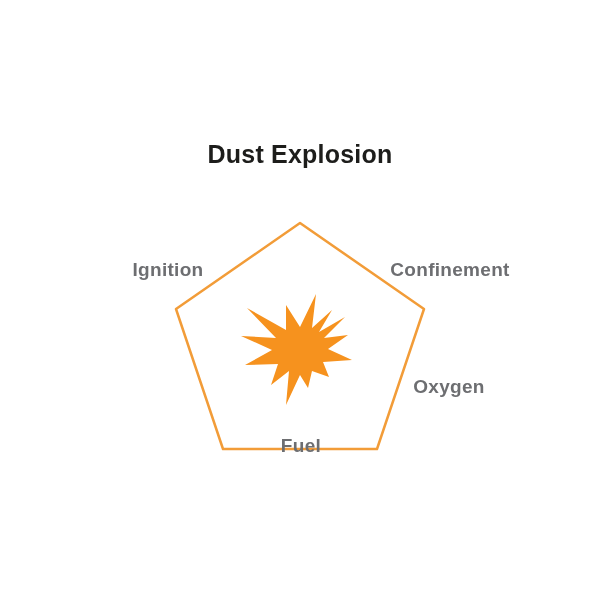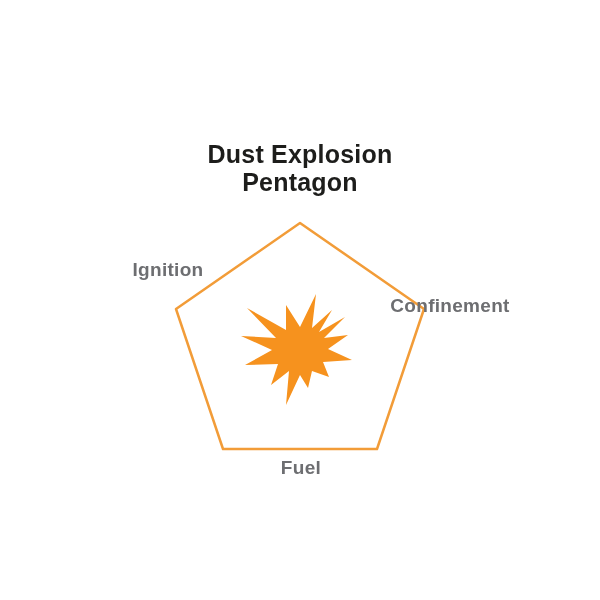--- a/index.html
+++ b/index.html
@@ -36,37 +36,37 @@
   .vertex-label {
     position: absolute;
     transform: translate(-50%, -50%);
     color: var(--c-label_gray, #6d6e71);
     font-size: 19px;
     font-weight: 700;
     letter-spacing: 0.3px;
     white-space: nowrap;
   }
   .label-ignition    { left: 168px; top: 270px; }
-  .label-confinement { left: 450px; top: 270px; margin-top: 36px; }
+  .label-confinement { left: 450px; top: 270px; }
   .label-dispersion  { left: 146px; top: 386px; }
   .label-oxygen      { left: 449px; top: 387px; }
-  .label-fuel        { left: 301px; top: 468px; }
+  .label-fuel        { left: 301px; top: 446px; }
 </style>
 </head>
 <body>
 
 <div class="canvas">
 
   <div class="title">
     <div>Dust Explosion</div>
-    <div>Pentagon</div>
   </div>
 
   <svg class="diagram-svg" width="600" height="600" viewBox="0 0 600 600">
     <polygon points="300,223 424,309 377,449 223,449 176,309" fill="none" stroke-width="2.5" stroke-linejoin="round" stroke="#f29c38"></polygon>
     <polygon points="316,294 312,328 332,310 319,332 345,317 324,338 348,335 328,349 352,360 323,362 329,377 312,371 308,388 300,375 286,405 289,371 271,385 278,364 245,365 272,350 241,336 276,338 247,308 286,330 286,305 300,327" fill="#f6921e"></polygon>
   </svg>
 
   <div class="vertex-label label-ignition">Ignition</div>
   <div class="vertex-label label-confinement">Confinement</div>
+  <div class="vertex-label label-oxygen">Oxygen</div>
   <div class="vertex-label label-fuel">Fuel</div>
 
 </div>
 
 </body></html>

